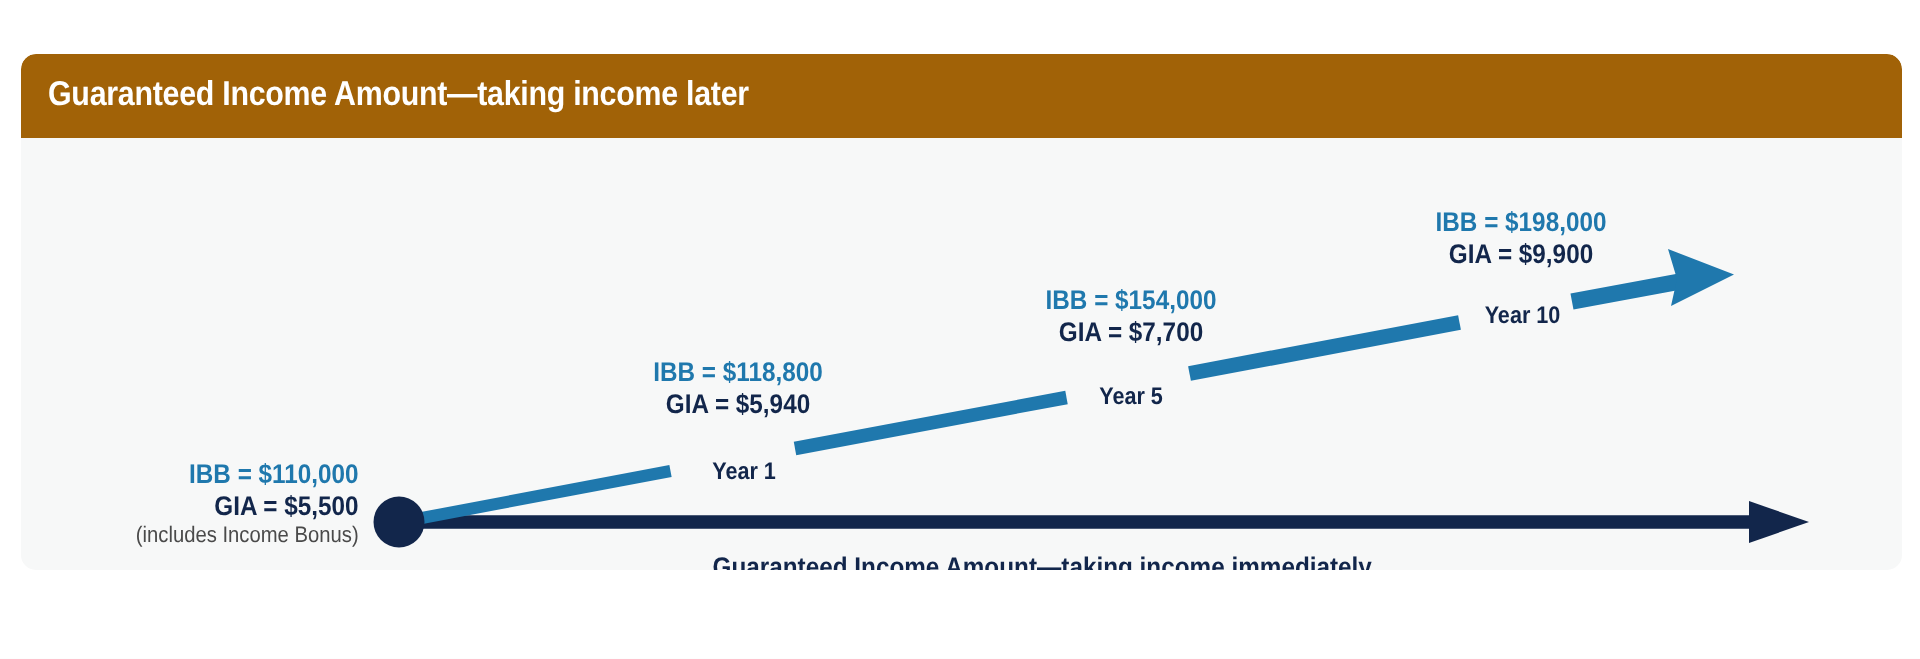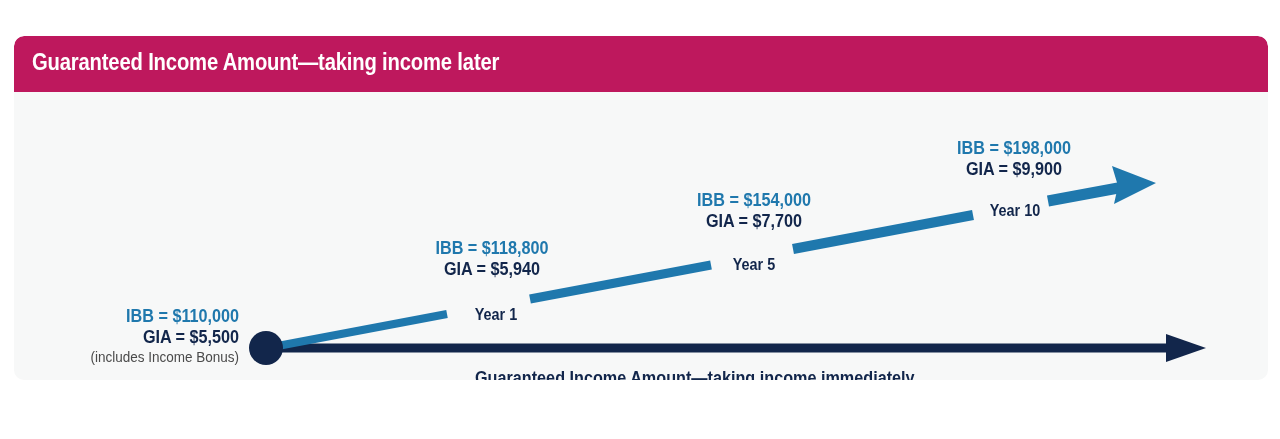--- a/index.html
+++ b/index.html
@@ -27,21 +27,21 @@
     background: #f7f8f8;
     border-radius: 10px;
     overflow: hidden;
   }
   .card-header {
     position: absolute;
     left: 0;
     top: 0;
     width: 1254px;
     height: 56px;
-    background: #be185d;
+    background: #a16207;
     border-radius: 10px 10px 0 0;
   }
   .card-header-title {
     position: absolute;
     left: 18px;
     top: 13px;
     color: #ffffff;
     font-size: 23px;
     font-weight: bold;
     letter-spacing: -0.2px;

